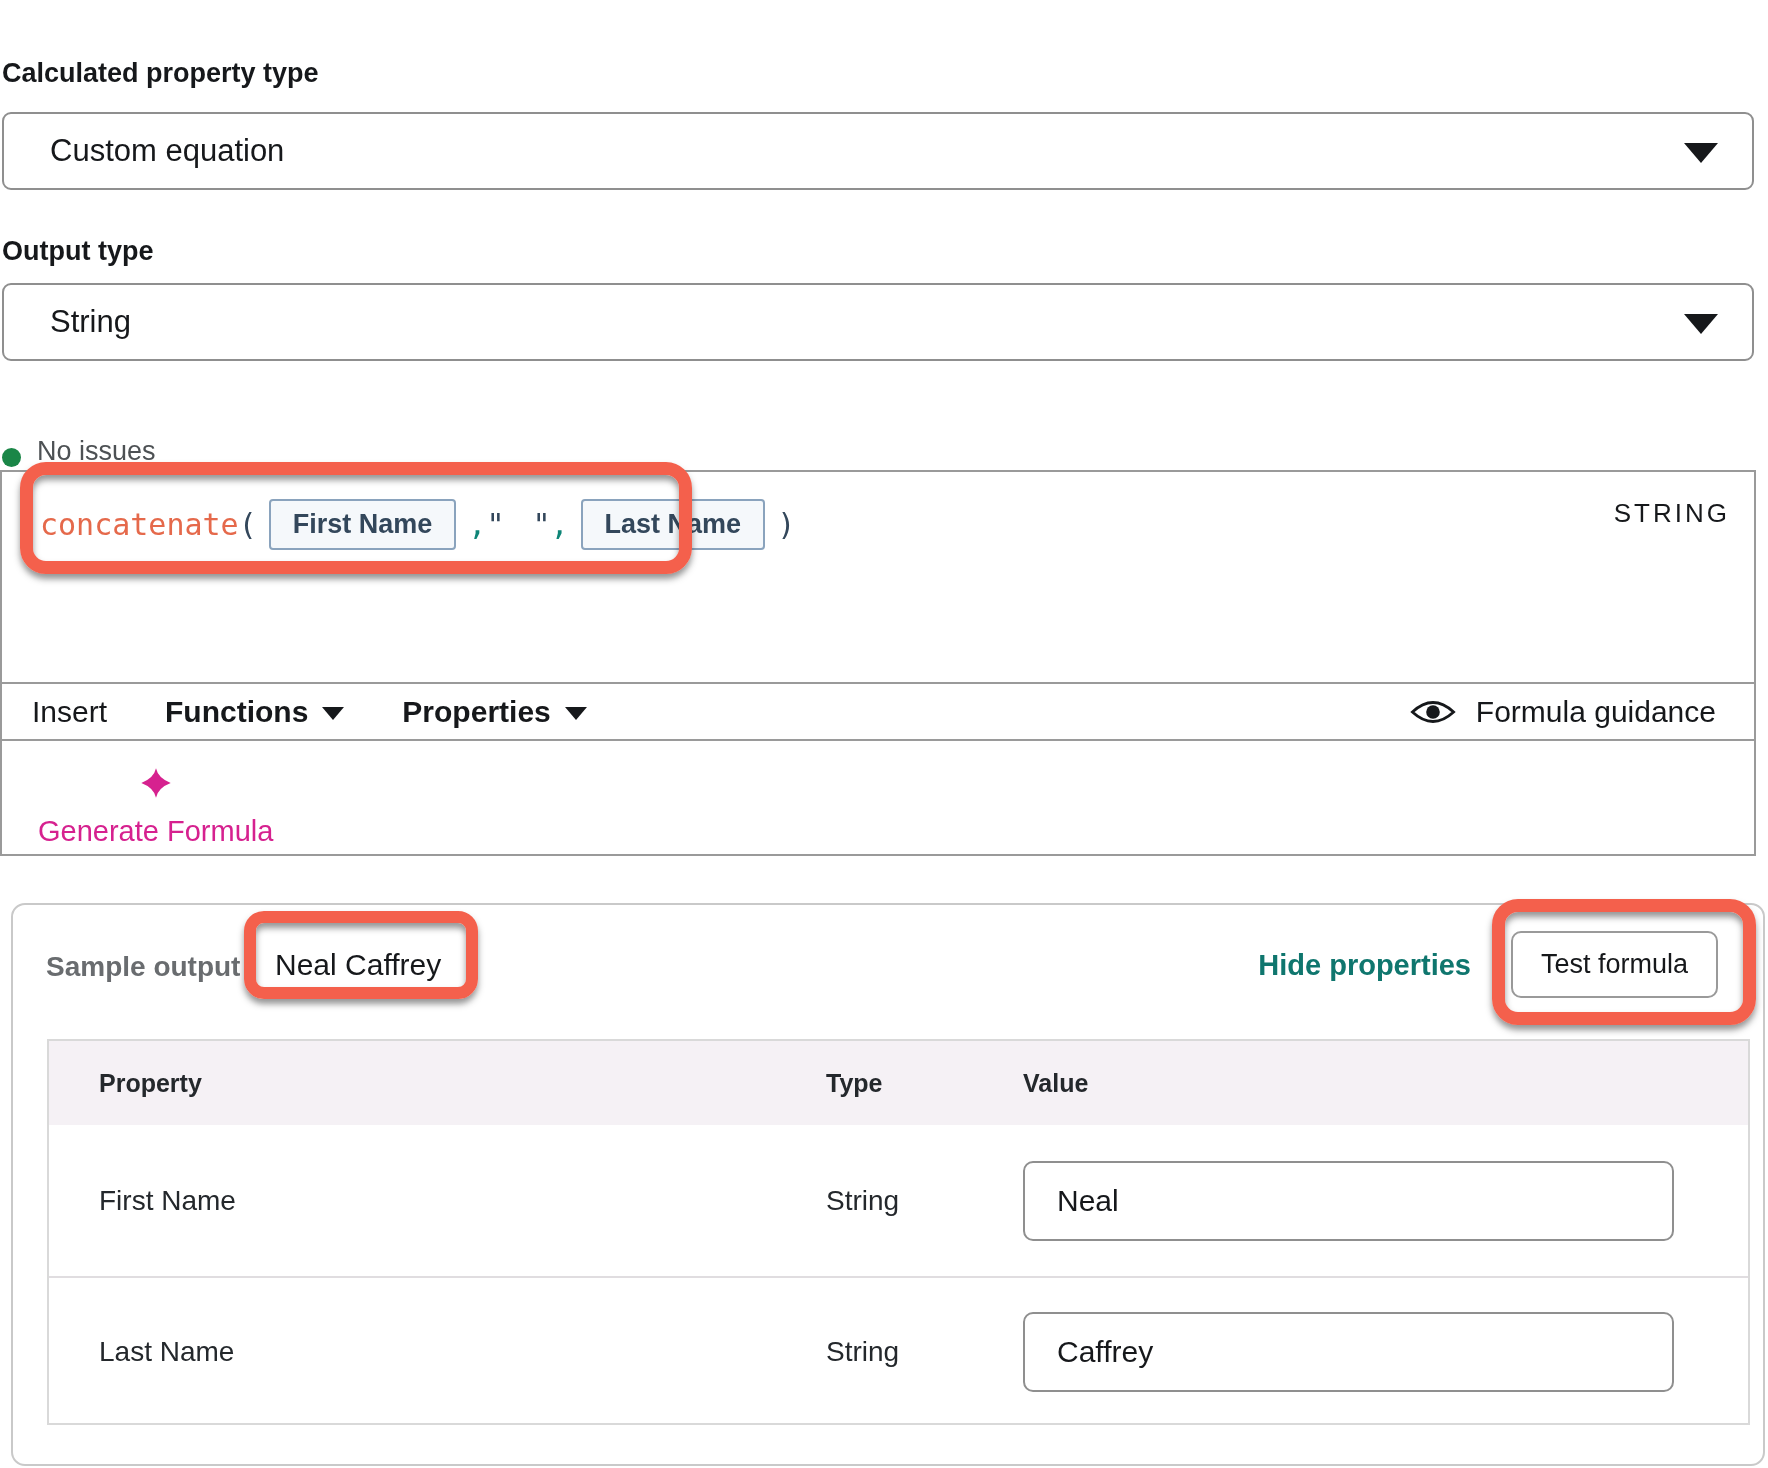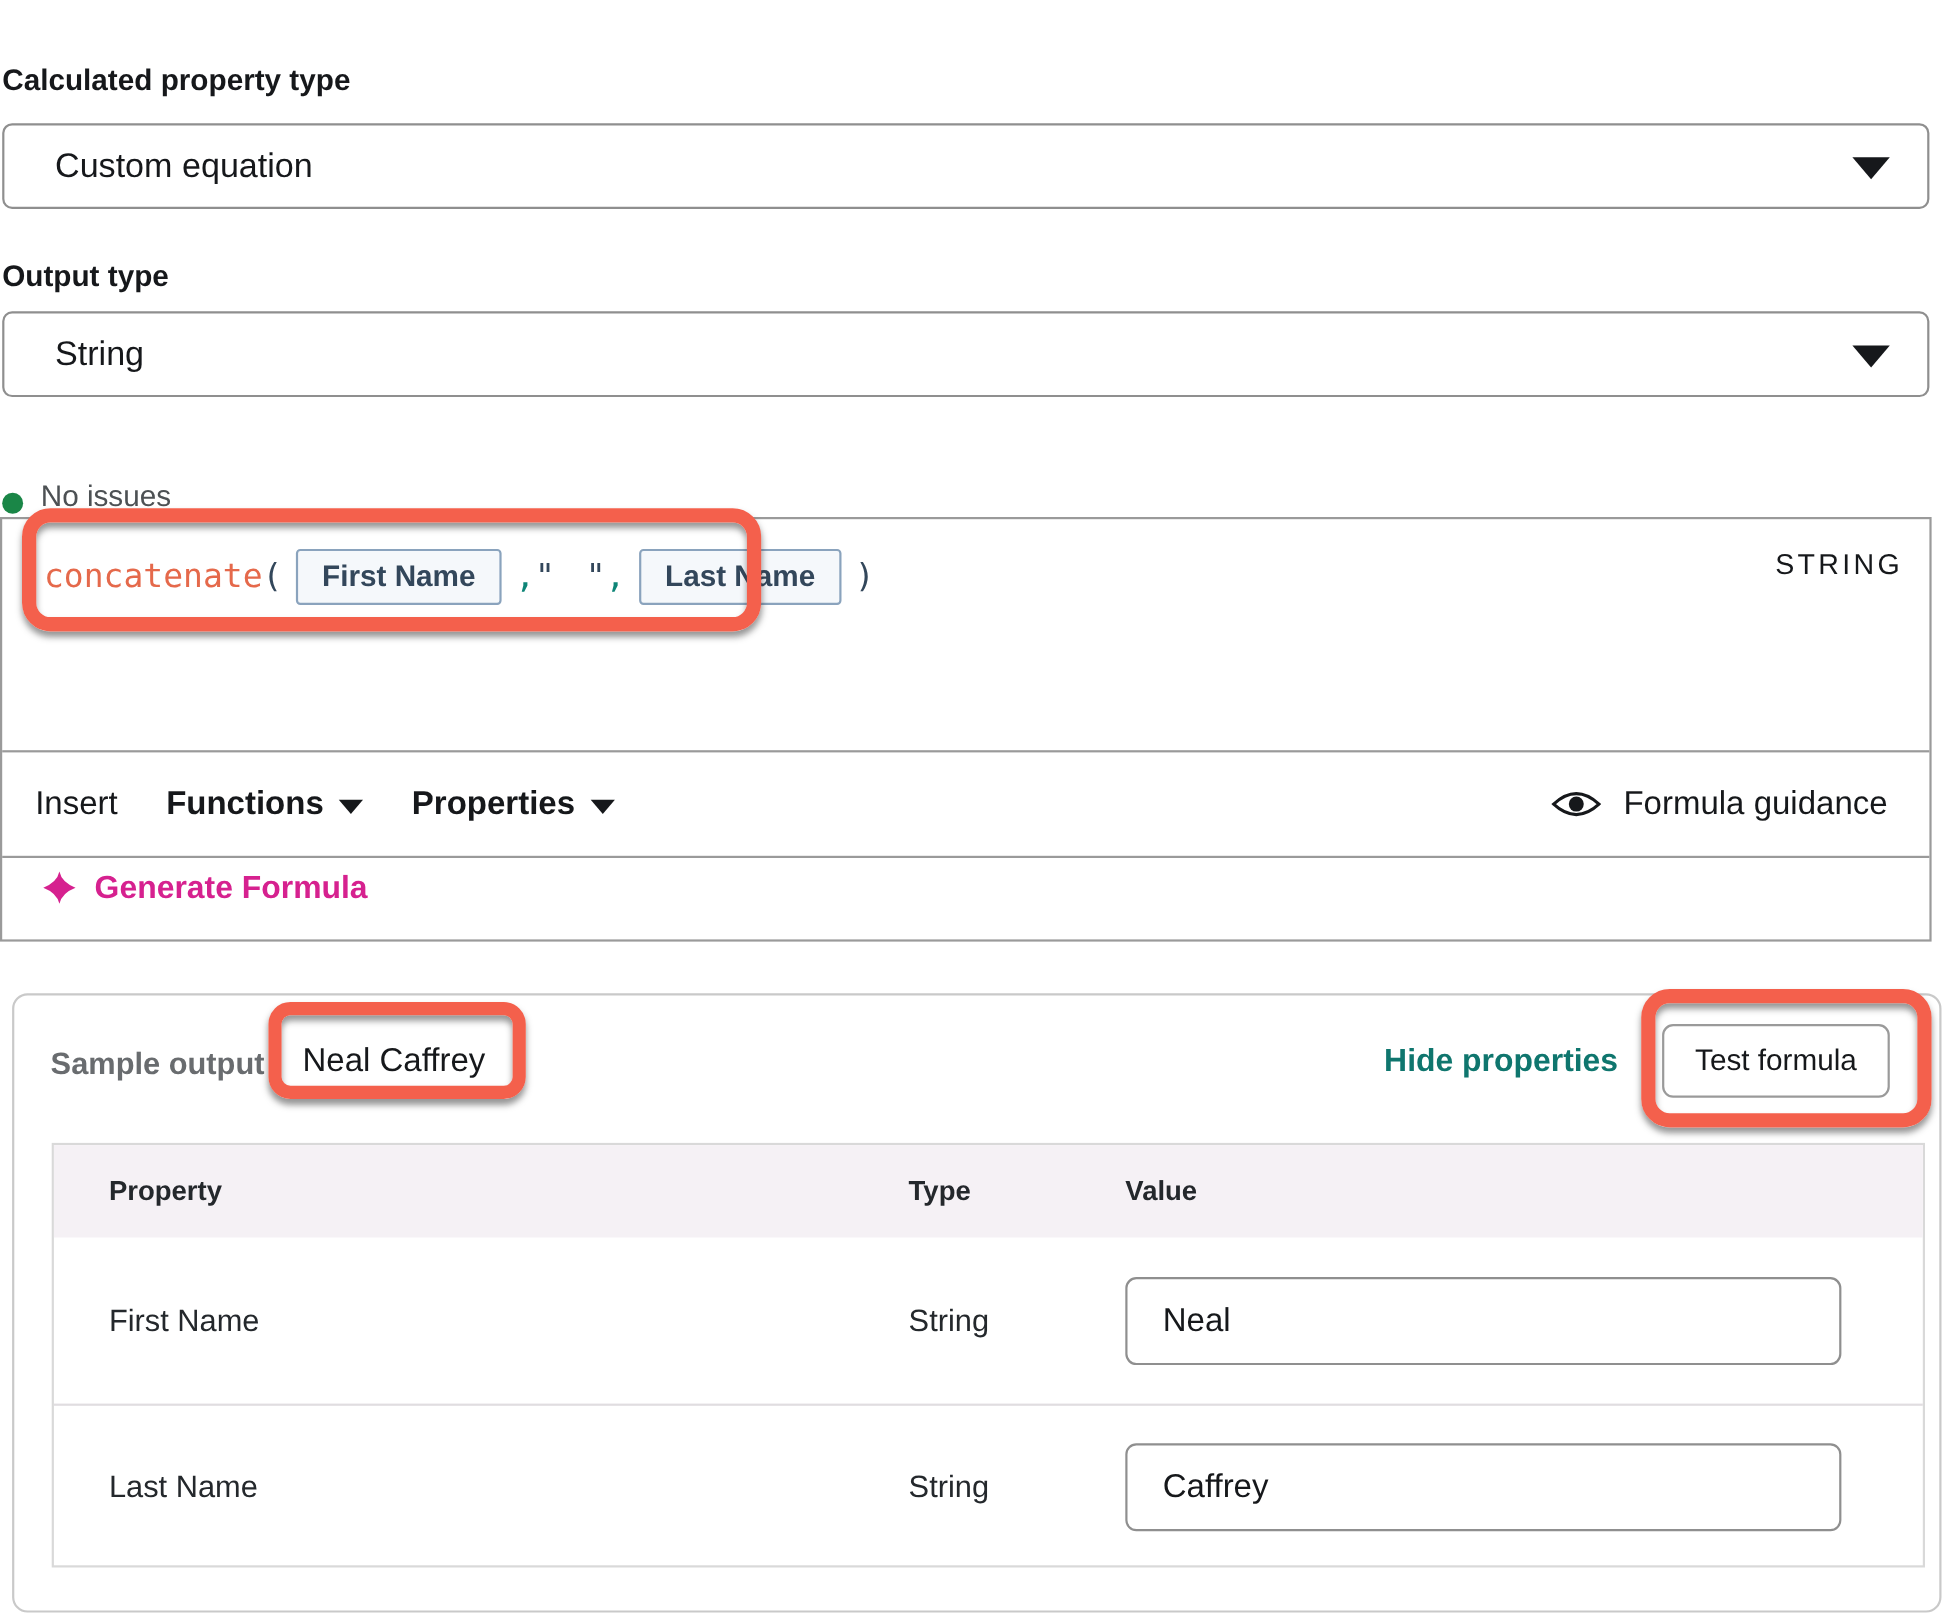--- a/index.html
+++ b/index.html
@@ -40,33 +40,33 @@
   .comma{color:#0e8577;}
   .quote{color:#33475b;}
   .token{
     font-family:"Liberation Sans",sans-serif;font-weight:bold;font-size:27px;color:#33475b;
     background:#f5f8fb;border:2px solid #8aa3bd;border-radius:4px;
     padding:8px 22px;margin:0 12px;cursor:pointer;
   }
   .qspacer{display:inline-block;width:28px;}
   #string-badge{position:absolute;right:24px;top:26px;font-size:26px;letter-spacing:3px;color:#16181b;}
 
-  #toolbar{position:absolute;left:0;top:210px;width:100%;height:98px;box-sizing:border-box;
+  #toolbar{position:absolute;left:0;top:210px;width:100%;height:59px;box-sizing:border-box;
     border-top:2px solid #9a9a9a;border-bottom:2px solid #9a9a9a;
-    display:flex;align-items:center;font-size:30px;color:#16181b;}
+    display:flex;align-items:center;font-size:30px;color:#16181b;gap:14px;}
   #insert-label{margin-left:30px;}
   .menu-btn{display:flex;align-items:center;gap:14px;font-weight:bold;cursor:pointer;margin-left:44px;}
   .menu-caret{width:0;height:0;border-left:11px solid transparent;border-right:11px solid transparent;
     border-top:13px solid #16181b;margin-top:4px;}
   #guidance{position:absolute;right:38px;top:0;height:100%;display:flex;align-items:center;gap:20px;
     font-size:30px;cursor:pointer;}
 
   #generate-row{position:absolute;left:0;top:288px;width:100%;height:94px;display:flex;align-items:center;}
   #generate-btn{display:flex;align-items:center;gap:16px;margin-left:36px;
-    color:#d6218f;font-weight:bold;font-size:29px;cursor:pointer;}
+    color:#d6218f;font-weight:normal;font-size:29px;cursor:pointer;flex-direction:column;}
 
   
   #sample-card{position:absolute;left:11px;top:903px;width:1754px;height:563px;box-sizing:border-box;
     border:2px solid #c9c9c9;border-radius:14px;background:#fff;}
   #sample-label{position:absolute;left:33px;top:46px;font-size:28px;font-weight:bold;color:#696c6f;}
   #sample-value{position:absolute;left:262px;top:43px;font-size:30px;color:#16181b;}
   #hide-link{position:absolute;right:292px;top:44px;font-size:29px;font-weight:bold;color:#0f766e;
     text-decoration-thickness:3px;text-underline-offset:7px;cursor:pointer;}
   #test-btn{position:absolute;right:45px;top:26px;width:207px;height:67px;box-sizing:border-box;
     border:2px solid #9a9a9a;border-radius:10px;background:#fff;font-size:27px;color:#16181b;

